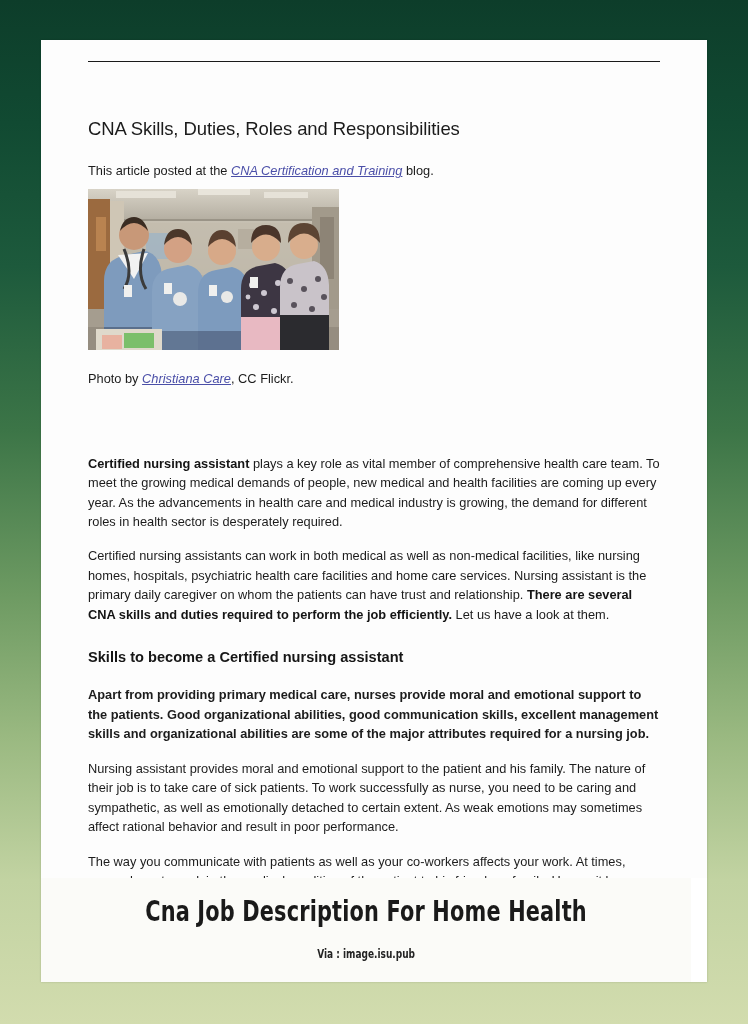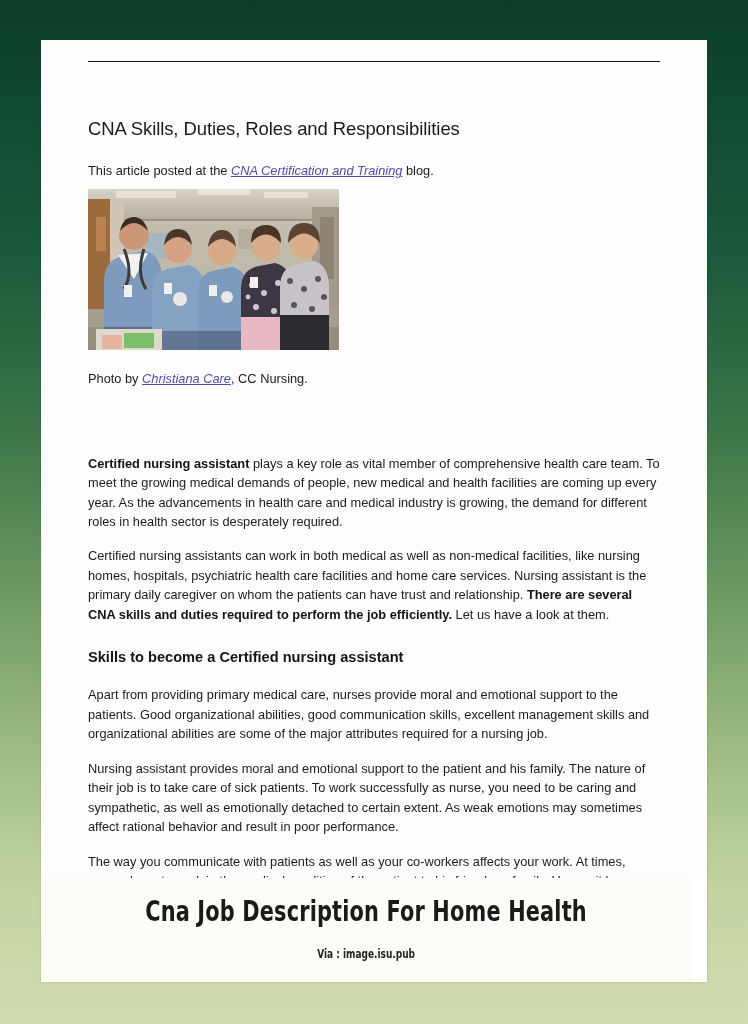--- a/index.html
+++ b/index.html
@@ -111,21 +111,21 @@
 
   strong { font-weight: bold; color: #141414; }
 
   h2.subhead {
     margin: 24px 0 0 0;
     font-size: 14.6px;
     font-weight: bold;
     color: #161616;
     line-height: 1.25;
   }
-  h2.subhead + p.body-para { margin-top: 19px; }
+  h2.subhead + p.body-para { margin-top: 19px; font-weight: bold; }
 
   
   .footer-band {
     position: absolute;
     left: 0;
     right: 16px;
     bottom: 0;
     height: 104px;
     background: #fbfbf8;
     display: flex;
@@ -271,21 +271,21 @@
           </g>
 
           <g>
             <rect x="8" y="140" width="66" height="21" fill="#dfd9cb"></rect>
             <rect x="14" y="146" width="20" height="14" fill="#e8b2a0"></rect>
             <rect x="36" y="144" width="30" height="15" fill="#7bbf6a"></rect>
           </g>
         </svg>
       </div>
 
-      <p class="caption"><span>Photo by </span><a href="#" class="inline-link">Christiana Care</a><span>, CC Nursing.</span></p>
+      <p class="caption"><span>Photo by </span><a href="#" class="inline-link">Christiana Care</a><span>, CC Flickr.</span></p>
 
       <div class="spacer-before-body"></div>
 
       <p class="body-para"><strong>Certified nursing assistant</strong><span> plays a key role as vital member of comprehensive health care team. To meet the growing medical demands of people, new medical and health facilities are coming up every year. As the advancements in health care and medical industry is growing, the demand for different roles in health sector is desperately required.</span></p>
 
       <p class="body-para"><span>Certified nursing assistants can work in both medical as well as non-medical facilities, like nursing homes, hospitals, psychiatric health care facilities and home care services. Nursing assistant is the primary daily caregiver on whom the patients can have trust and relationship. </span><strong>There are several CNA skills and duties required to perform the job efficiently.</strong><span> Let us have a look at them.</span></p>
 
       <h2 class="subhead">Skills to become a Certified nursing assistant</h2>
 
       <p class="body-para">Apart from providing primary medical care, nurses provide moral and emotional support to the patients. Good organizational abilities, good communication skills, excellent management skills and organizational abilities are some of the major attributes required for a nursing job.</p>

